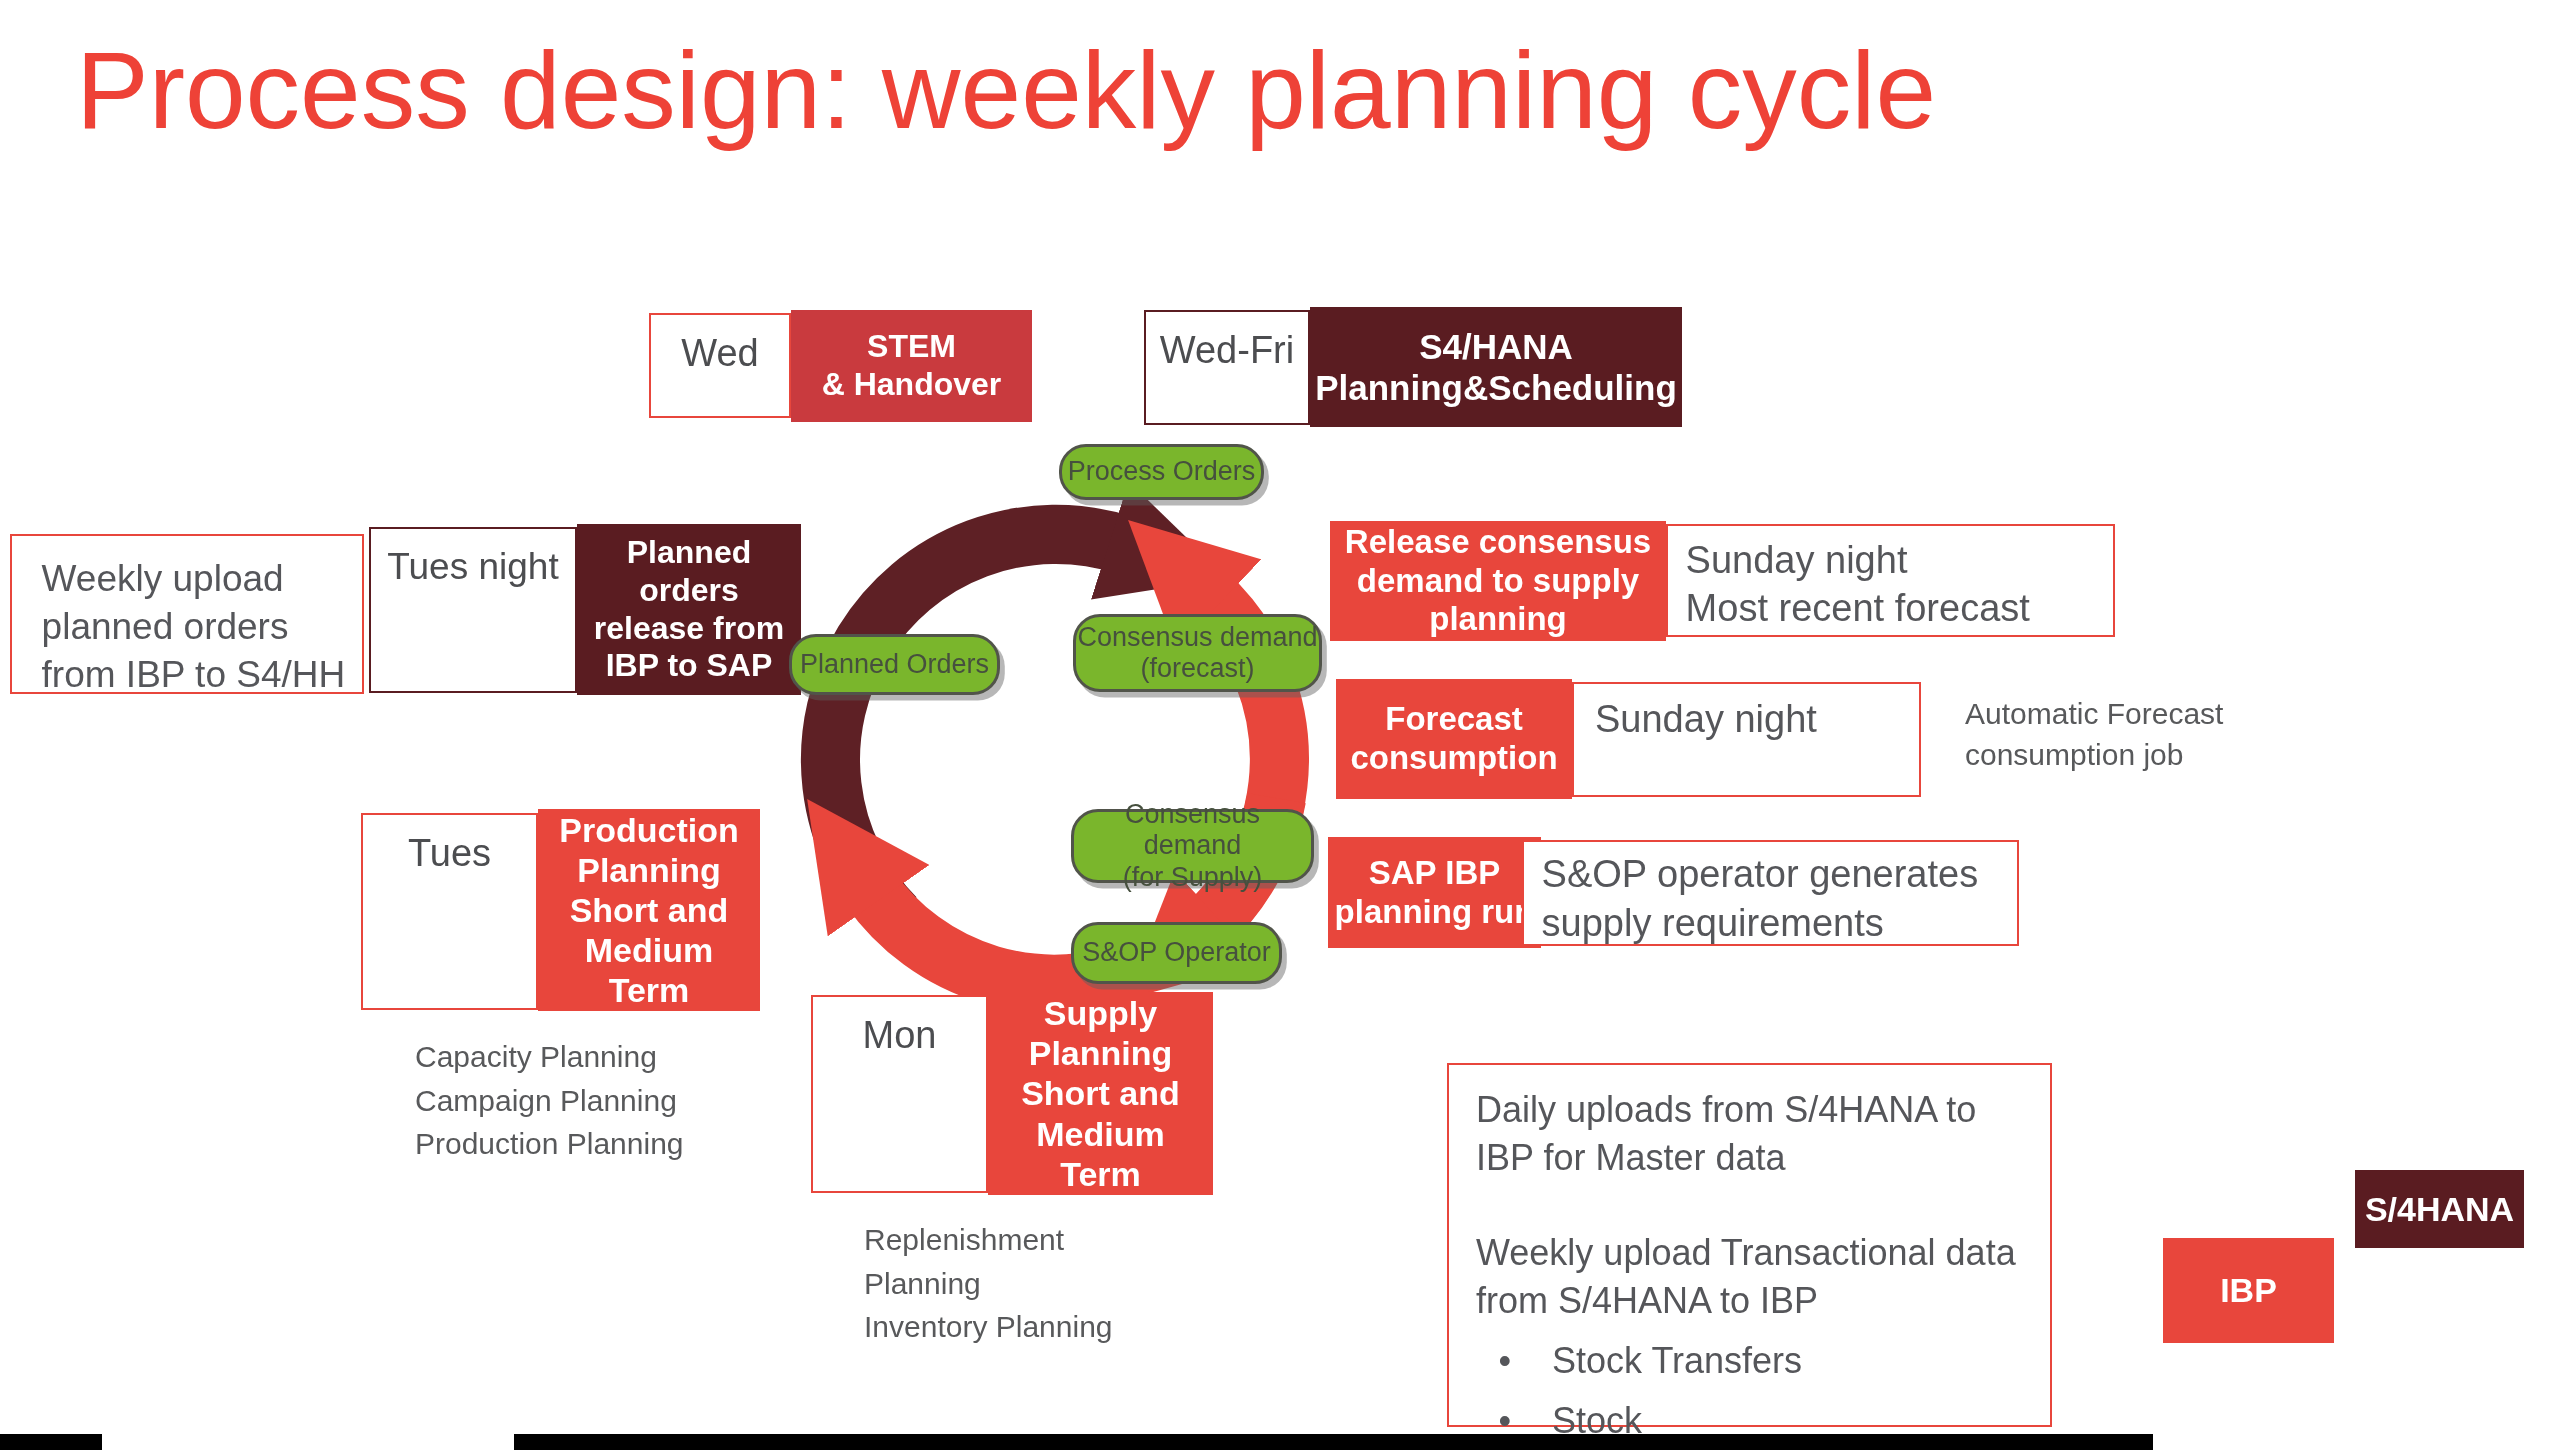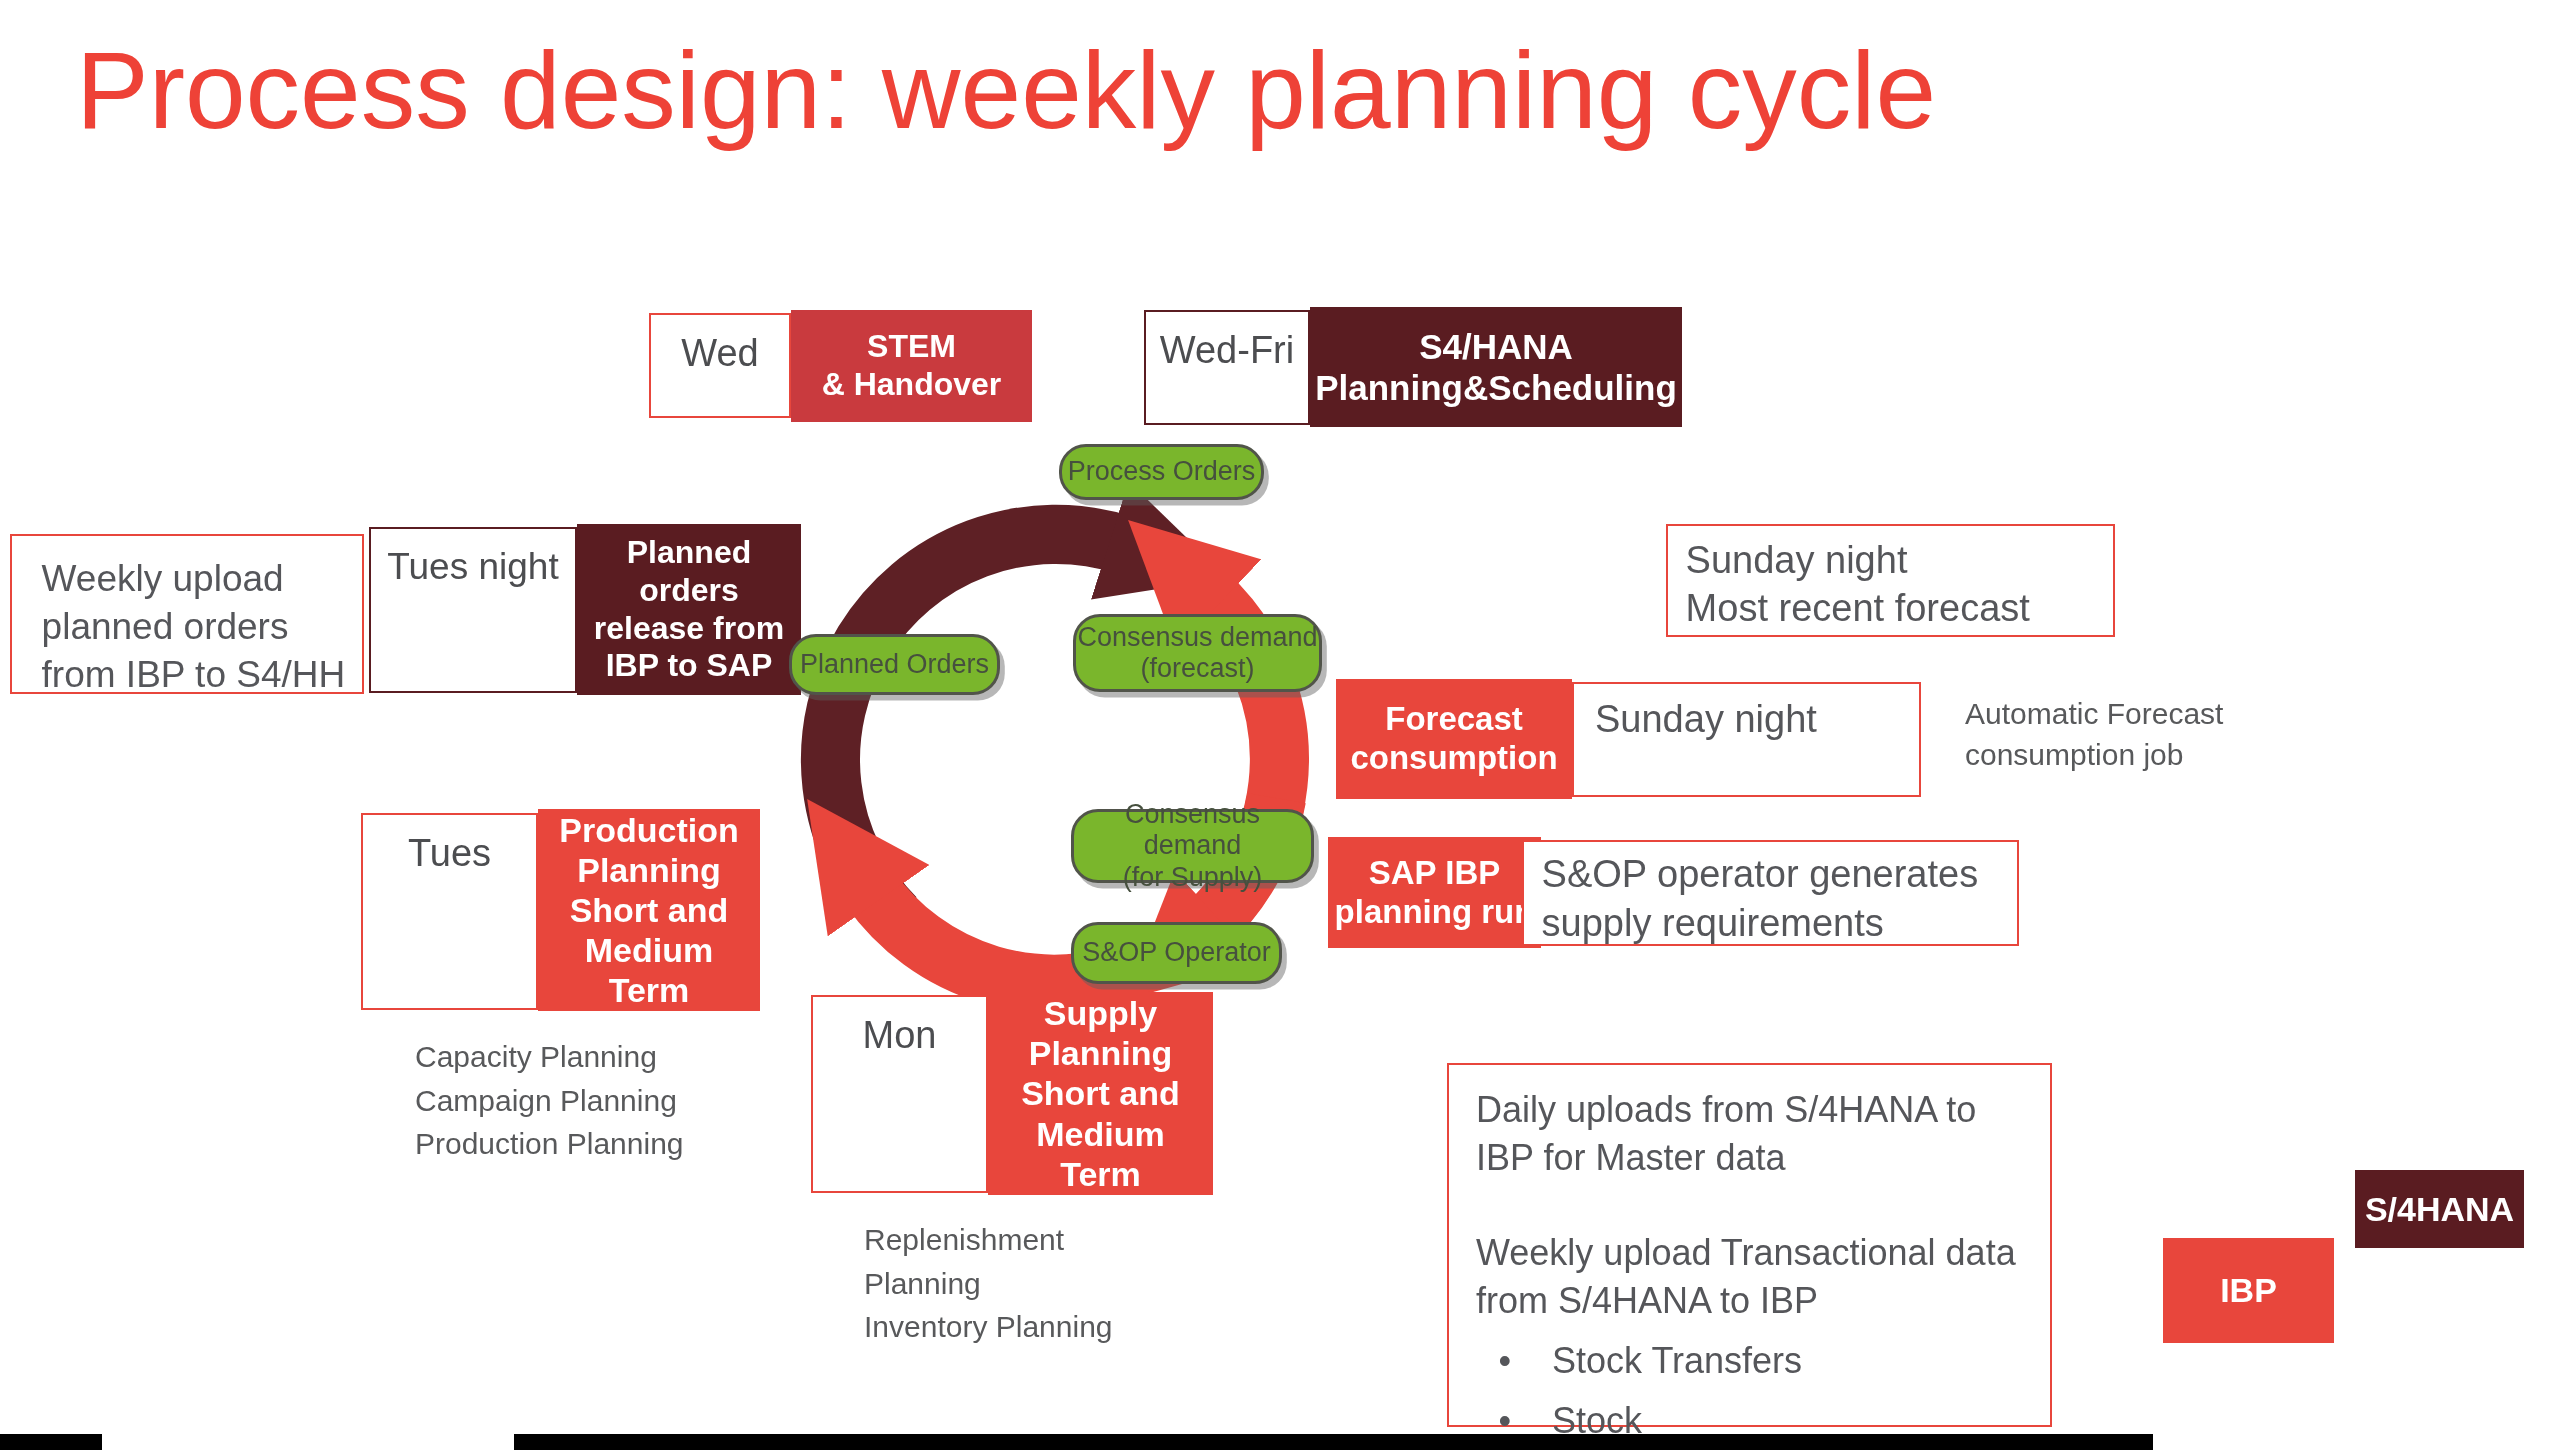--- a/index.html
+++ b/index.html
@@ -90,20 +90,23 @@
   <div class="abs whitebox pre z2" style="left:9.6px;top:534px;width:354px;height:160px;font-size:37px;line-height:1.3;padding:19px 0 0 30px;">Weekly upload
 planned orders
 from IBP to S4/HH</div>
 
   <div class="abs daycell border-dark z2" style="left:369px;top:527px;width:208px;height:166px;font-size:37px;">Tues night</div>
   <div class="abs redlabel bg-dark z2" style="left:577px;top:524px;width:224px;height:171px;font-size:32px;">Planned
 orders
 release from
 IBP to SAP</div>
 
+  <div class="abs redlabel bg-red z2" style="left:1330px;top:521px;width:336px;height:120px;font-size:33px;">Release consensus
+demand to supply
+planning</div>
   <div class="abs whitebox pre z2" style="left:1666px;top:524px;width:449px;height:113px;font-size:38px;line-height:1.28;padding:9.6px 0 0 17.6px;">Sunday night
 Most recent forecast</div>
 
   <div class="abs redlabel bg-red z2" style="left:1336px;top:679px;width:236px;height:120px;font-size:33px;">Forecast
 consumption</div>
   <div class="abs whitebox pre z2" style="left:1572px;top:682px;width:349px;height:115px;font-size:38px;line-height:1.28;padding:11.2px 0 0 21px;">Sunday night</div>
   <div class="abs graynote pre" style="left:1965px;top:694px;width:304px;font-size:30px;line-height:1.35;">Automatic Forecast
 consumption job</div>
 
   <div class="abs redlabel bg-red z2" style="left:1309px;top:837px;width:213px;height:111px;font-size:33px;margin-left:19px;">SAP IBP

